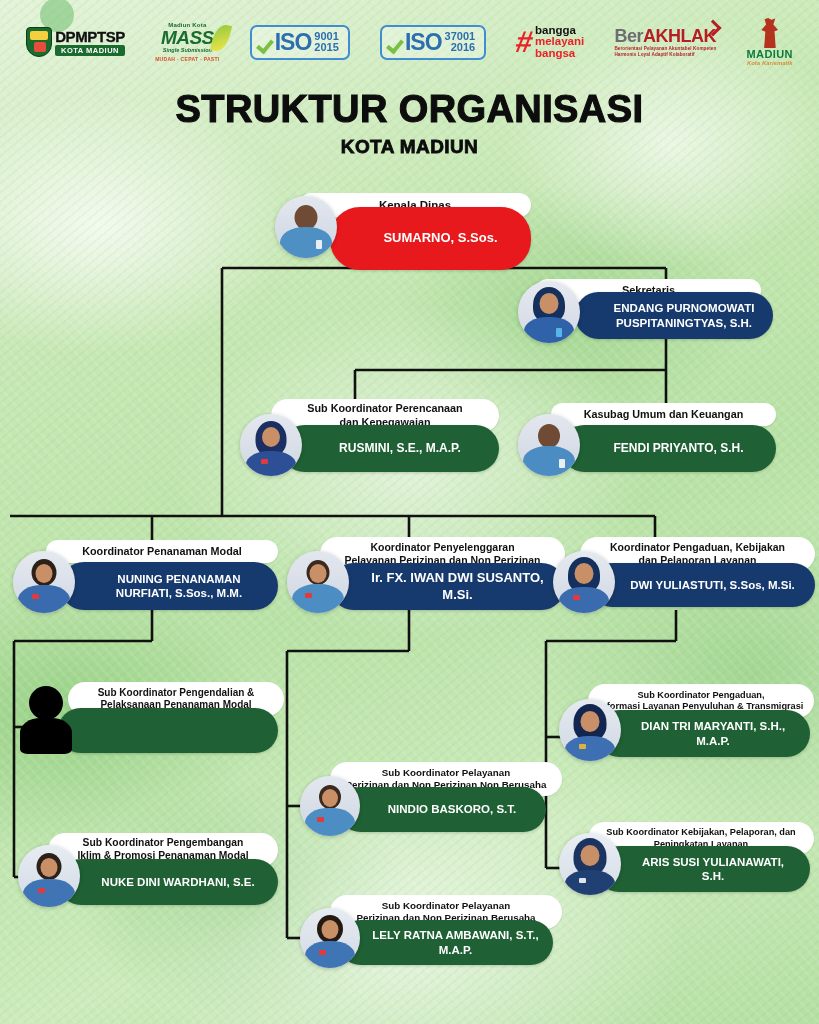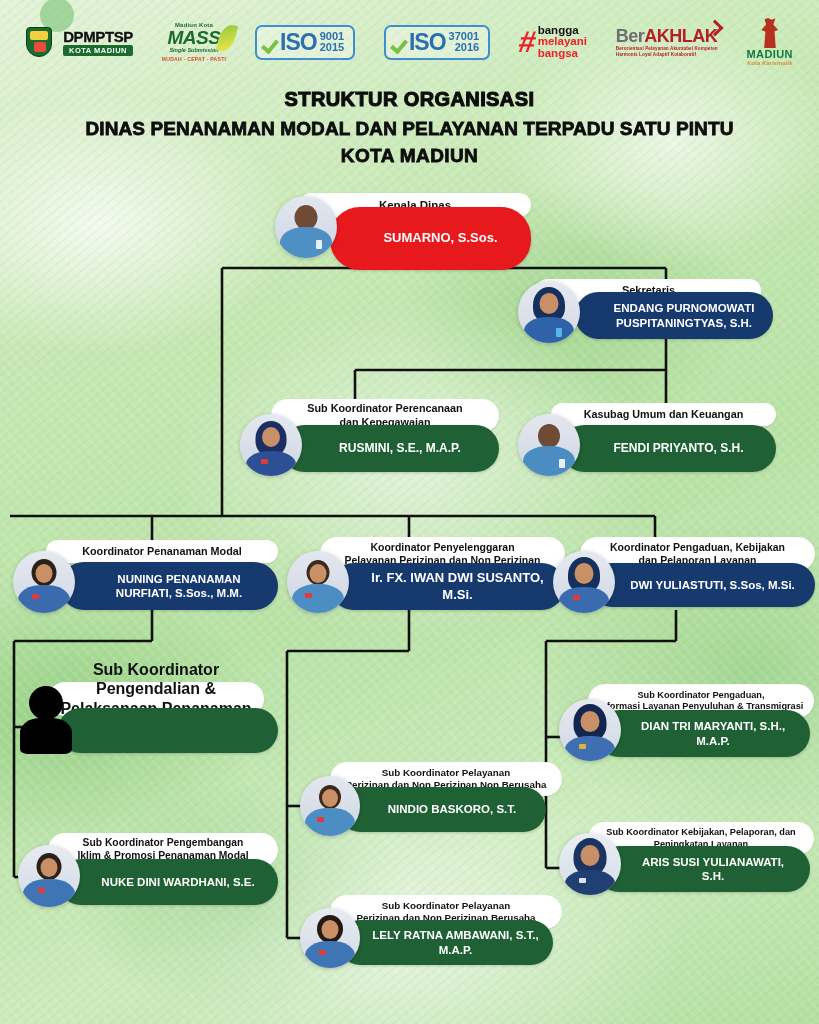--- a/index.html
+++ b/index.html
@@ -38,21 +38,21 @@
   svg.lines { position:absolute; inset:0; z-index:1; }
 
   
   #logos {
     position:absolute; top:0; left:0; width:819px; height:84px;
     display:flex; align-items:center; justify-content:space-between;
     padding:0 26px; z-index:3;
   }
   .logo { display:flex; align-items:center; justify-content:center; }
 
-  .lg-dpmptsp { gap:11px; }
+  .lg-dpmptsp { gap:3px; }
   .shield {
     width:26px; height:30px; background:#1a6b2e;
     border:1.6px solid #0d3d18;
     border-radius:4px 4px 13px 13px;
     position:relative; overflow:hidden;
   }
   .shield::before{content:"";position:absolute;left:3px;top:3px;right:3px;height:9px;background:#f4d03f;border-radius:2px;}
   .shield::after{content:"";position:absolute;left:7px;bottom:4px;width:12px;height:10px;background:#e74c3c;border-radius:2px;}
   .dp-txt { display:flex; flex-direction:column; align-items:center; line-height:1; }
   .dp-main {
@@ -117,21 +117,21 @@
   .md-dancer{
     width:20px;height:30px;background:#b5321f;
     clip-path:polygon(42% 0,58% 6%,78% 2%,68% 22%,92% 40%,74% 44%,80% 100%,22% 100%,28% 46%,8% 40%,32% 22%,24% 4%);
   }
   .md-txt{font-size:11px;font-weight:800;color:#0f7a3d;letter-spacing:.4px;line-height:1;margin-top:1px;}
   .md-sub{font-size:6px;font-style:italic;color:#d4913a;font-weight:700;}
 
   
   #title-block{ position:absolute; top:88px; left:0; width:819px; text-align:center; z-index:3;}
   #t1{
-    font-size:20px; font-weight:800; letter-spacing:.4px; color:#0d0d0d;
+    font-size:38px; font-weight:800; letter-spacing:.4px; color:#0d0d0d;
     -webkit-text-stroke:1.1px #0d0d0d;
   }
   #t2{
     font-size:19px; font-weight:800; letter-spacing:.1px; color:#0d0d0d;
     margin-top:7px; -webkit-text-stroke:.8px #0d0d0d;
   }
   #t3{
     font-size:19px; font-weight:800; letter-spacing:.4px; color:#0d0d0d;
     margin-top:5px; -webkit-text-stroke:.8px #0d0d0d;
   }
@@ -254,21 +254,20 @@
 
   <div class="logo lg-madiun">
     <div class="md-dancer"></div>
     <div class="md-txt">MADIUN</div>
     <div class="md-sub">Kota Karismatik</div>
   </div>
 </div>
 
 <div id="title-block">
   <div id="t1">STRUKTUR ORGANISASI</div>
-  <div id="t2">DINAS PENANAMAN MODAL DAN PELAYANAN TERPADU SATU PINTU</div>
   <div id="t3">KOTA MADIUN</div>
 </div>
 
 <svg class="lines" width="819" height="1024" viewBox="0 0 819 1024">
   <g fill="none" stroke="#111111" stroke-width="2.6">
 
     <path d="M409,252 L409,268"></path>
     <path d="M222,268 L666,268"></path>
 
     <path d="M666,268 L666,279"></path>
@@ -398,21 +397,21 @@
     <div class="photo" style="left:553px; top:551px; width:62px; height:62px;">
       <div class="pbg" style="background:linear-gradient(180deg,#e5e9f0,#d1d8e4);"></div>
       <div class="hijab" style="top:6px; width:32px; height:36px; background:#16305e;"></div>
       <div class="face" style="top:12px; width:19px; height:21px;"></div>
       <div class="body" style="top:36px; width:50px; height:30px; background:#3a6bae;"></div>
       <div class="badge" style="left:20px; top:44px; width:7px; height:5px; background:#e03b3b;"></div>
     </div>
   </div>
 
   <div class="card">
-    <div class="label-pill" style="left:48px; top:682px; width:216px; height:34px; font-size:16px; flex-direction:column;">
+    <div class="label-pill" style="left:68px; top:682px; width:216px; height:34px; font-size:10px; flex-direction:column;">
       <span>Sub Koordinator Pengendalian &amp;</span>
       <span>Pelaksanaan Penanaman Modal</span>
     </div>
     <div class="name-bar green" style="left:58px; top:708px; width:220px; height:45px; font-size:11.5px;"></div>
     <div class="silhouette" style="left:15px; top:686px; width:62px; height:68px;">
       <div class="s-head" style="top:0px; width:34px; height:34px;"></div>
       <div class="s-body" style="top:32px; width:52px; height:36px;"></div>
     </div>
   </div>
 

